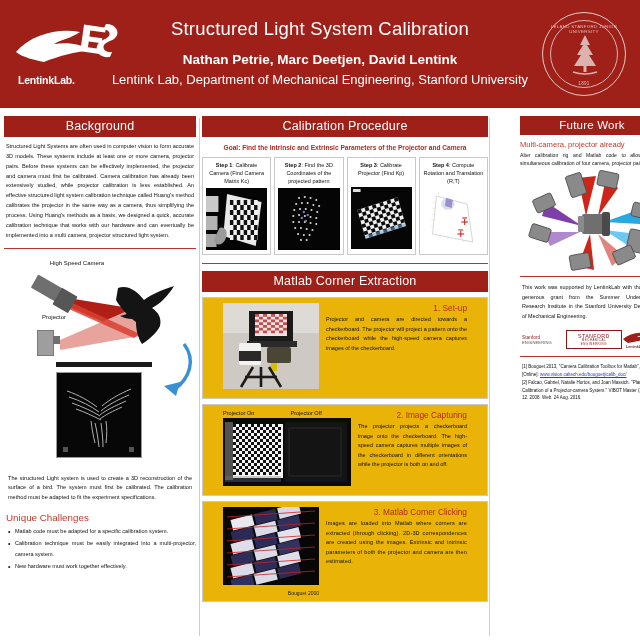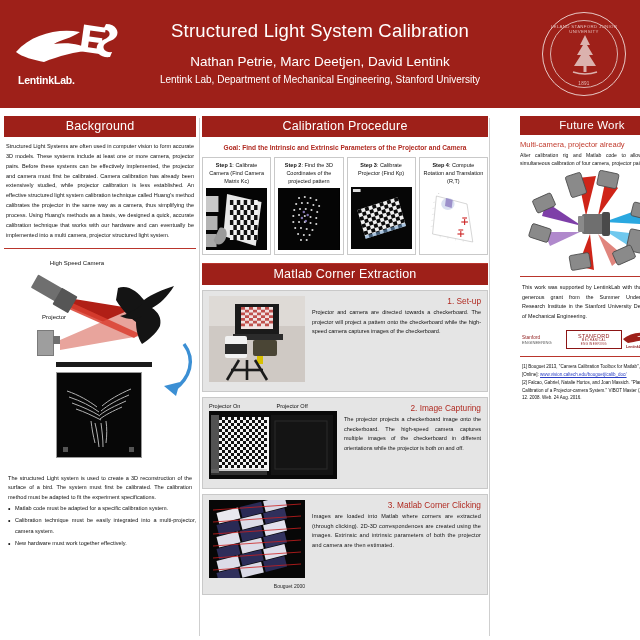--- a/index.html
+++ b/index.html
@@ -12,22 +12,22 @@
   #poster { position:relative; width:640px; height:640px; background:#fff; }
 
   
   .header {
     position:absolute; left:0; top:0; width:640px; height:108px;
     background:#9e2019;
     display:flex; align-items:center; justify-content:center;
   }
   .header-titles { text-align:center; color:#fff; padding-bottom:4px; }
   .poster-title { font-size:18.5px; font-weight:400; letter-spacing:.2px; }
-  .poster-authors { font-size:13.5px; margin-top:12px; font-weight:400; }
-  .poster-affil { font-size:10px; margin-top:5px; font-weight:400; }
+  .poster-authors { font-size:13.5px; margin-top:12px; font-weight:700; }
+  .poster-affil { font-size:13px; margin-top:5px; font-weight:400; }
 
   .lentink-logo {
     position:absolute; left:14px; top:22px; width:118px; height:66px;
   }
   .lentink-logo .word {
     position:absolute; left:4px; bottom:2px;
     color:#fff; font-size:10.5px; font-weight:bold; letter-spacing:-.2px;
   }
   .stanford-seal {
     position:absolute; right:14px; top:12px; width:84px; height:84px;
@@ -127,24 +127,24 @@
   }
   .step-title {
     font-size:5.5px; line-height:1.45; text-align:center; color:#111; min-height:23px;
   }
   .step-title b { font-weight:bold; }
   .step-img {
     width:100%; height:62px; margin-top:2px; background:#000; position:relative; overflow:hidden;
   }
   .step-img.light { background:#fff; }
 
-  #mce-panel { }
+  #mce-panel { margin-top:7px; }
   .mce-card {
-    border:1px solid #c9c9c9; background:#e5e5e5; margin-top:5px;
-    padding:5px 6px; display:flex; gap:7px;
+    border:1px solid #c9c9c9; background:#eab308; margin-top:5px;
+    padding:5px 20px; display:flex; gap:7px;
   }
   .mce-figure { position:relative; flex:0 0 auto; }
   .mce-txt { flex:1; }
   .mce-h {
     color:#b02a21; font-size:8.3px; text-align:right; margin-bottom:2px;
   }
   .mce-p { font-size:5.5px; line-height:1.75; color:#111; text-align:justify; }
   .mce-p.mono-ish { letter-spacing:.15px; }
   .proj-onoff { display:flex; gap:36px; font-size:5.6px; color:#111; margin-bottom:2px; }
   .cap-right { font-size:5px; color:#222; text-align:right; margin-top:1px; }
@@ -267,20 +267,21 @@
             <g fill="#888" opacity="0.6">
               <rect x="6" y="74" width="5" height="5"></rect>
               <rect x="72" y="74" width="5" height="5"></rect>
             </g>
           </svg>
         </div>
       </div>
 
       <div class="body-text" id="exp-caption">The structured Light system is used to create a 3D reconstruction of the surface of a bird. The system must first be calibrated. The calibration method must be adapted to fit the experiment specifications.</div>
 
+      <div class="sub-red">Unique Challenges</div>
       <ul class="challenges">
         <li>Matlab code must be adapted for a specific calibration system.</li>
         <li>Calibration technique must be easily integrated into a multi-projector, camera system.</li>
         <li>New hardware must work together effectively.</li>
       </ul>
     </div>
   </div>
 
   <div class="panel" id="col-mid">
 

